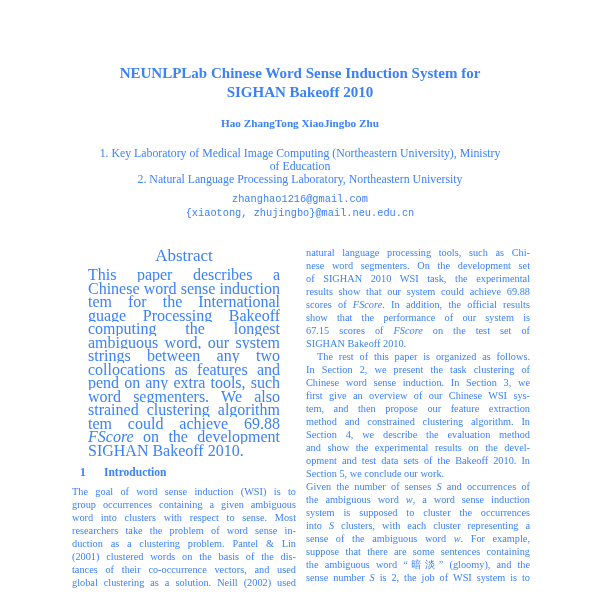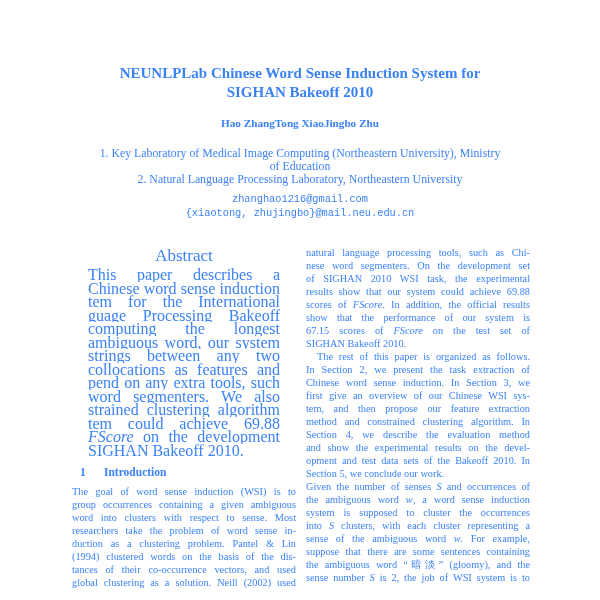--- a/index.html
+++ b/index.html
@@ -111,40 +111,40 @@
 
     <div class="sec-heading">
       <span class="sec-num">1</span><span>Introduction</span>
     </div>
     <div>
         <div class="tline"><span>The goal of word sense induction (WSI) is to</span></div>
         <div class="tline"><span>group occurrences containing a given ambiguous</span></div>
         <div class="tline"><span>word into clusters with respect to sense. Most</span></div>
         <div class="tline"><span>researchers take the problem of word sense in-</span></div>
         <div class="tline"><span>duction as a clustering problem. Pantel &amp; Lin</span></div>
-        <div class="tline"><span>(1994) clustered words on the basis of the dis-</span></div>
+        <div class="tline"><span>(2001) clustered words on the basis of the dis-</span></div>
         <div class="tline"><span>tances of their co-occurrence vectors, and used</span></div>
         <div class="tline"><span>global clustering as a solution. Neill (2002) used</span></div>
       </div>
   </div>
 
   <div class="col col-right">
     <div>
         <div class="tline"><span>natural language processing tools, such as Chi-</span></div>
         <div class="tline"><span>nese word segmenters. On the development set</span></div>
         <div class="tline"><span>of SIGHAN 2010 WSI task, the experimental</span></div>
         <div class="tline"><span>results show that our system could achieve 69.88</span></div>
         <div class="tline"><span>scores of </span><span class="it">FScore</span><span>. In addition, the official results</span></div>
         <div class="tline"><span>show that the performance of our system is</span></div>
         <div class="tline"><span>67.15 scores of </span><span class="it">FScore</span><span> on the test set of</span></div>
         <div class="tline last"><span>SIGHAN Bakeoff 2010.</span></div>
       </div>
     <div>
         <div class="tline ind"><span>The rest of this paper is organized as follows.</span></div>
-        <div class="tline"><span>In Section 2, we present the task extraction of</span></div>
+        <div class="tline"><span>In Section 2, we present the task clustering of</span></div>
         <div class="tline"><span>Chinese word sense induction. In Section 3, we</span></div>
         <div class="tline"><span>first give an overview of our Chinese WSI sys-</span></div>
         <div class="tline"><span>tem, and then propose our feature extraction</span></div>
         <div class="tline"><span>method and constrained clustering algorithm. In</span></div>
         <div class="tline"><span>Section 4, we describe the evaluation method</span></div>
         <div class="tline"><span>and show the experimental results on the devel-</span></div>
         <div class="tline"><span>opment and test data sets of the Bakeoff 2010. In</span></div>
         <div class="tline last"><span>Section 5, we conclude our work.</span></div>
       </div>
 

